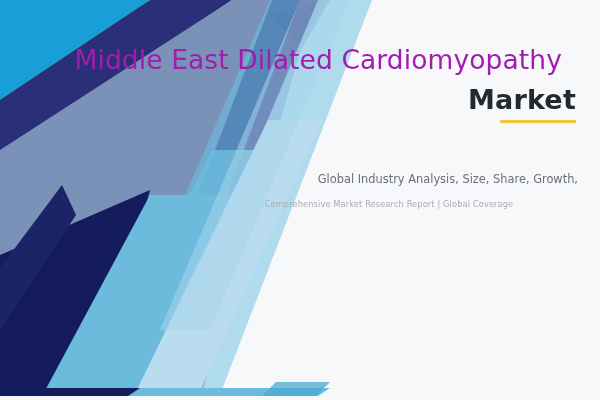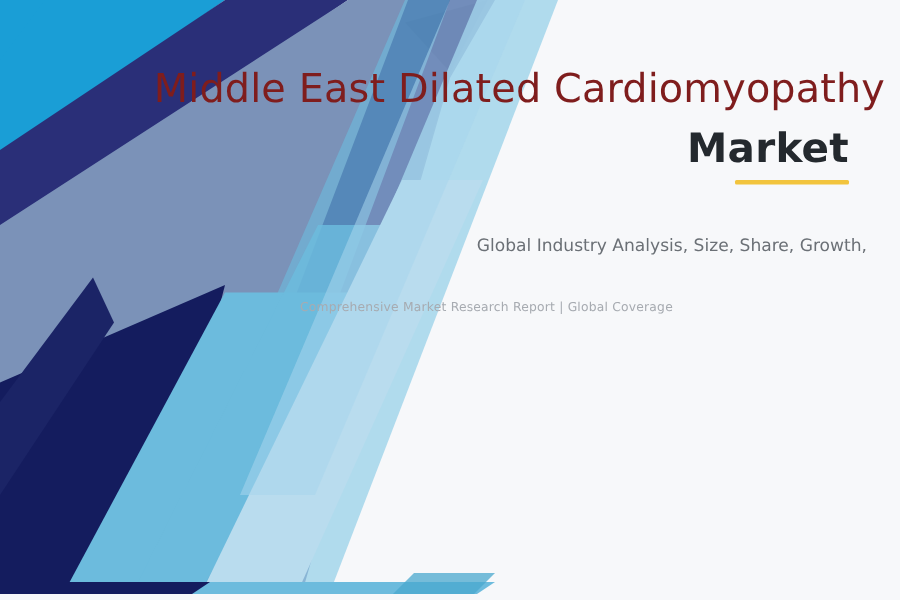--- a/index.html
+++ b/index.html
@@ -28,36 +28,36 @@
   #content {
     position: absolute;
     top: 0;
     left: 0;
     width: 600px;
     height: 400px;
   }
   .title-line {
     position: absolute;
     left: 20px;
-    right: 10px;
+    right: 38px;
     text-align: right;
     font-family: "DejaVu Sans", sans-serif;
     font-weight: 400;
     font-size: 26.5px;
     letter-spacing: 0.1px;
     line-height: 34px;
-    color: #7f1d1d;
+    color: #a21caf;
     white-space: nowrap;
   }
   #title-main { top: 43px; }
 
   #market-wrap {
     position: absolute;
     top: 84px;
-    right: 34px;
+    right: 24px;
     text-align: right;
   }
   #market-word {
     font-family: "DejaVu Sans", sans-serif;
     font-weight: 700;
     font-size: 27px;
     line-height: 32px;
     color: #24292e;
     letter-spacing: 0.2px;
     display: block;
@@ -67,36 +67,36 @@
     margin-top: 4px;
     margin-left: auto;
     width: 76px;
     height: 3px;
     background: #f2c43d;
     border-radius: 1px;
   }
 
   #subtitle {
     position: absolute;
-    top: 156px;
+    top: 172px;
     left: 200px;
     right: 22px;
     text-align: right;
     font-family: "DejaVu Sans", sans-serif;
     font-weight: 400;
     font-size: 11.4px;
     line-height: 15.5px;
     color: #6b7076;
   }
   #tagline {
     position: absolute;
     top: 199px;
     left: 200px;
     right: 22px;
-    text-align: left;
+    text-align: center;
     font-family: "DejaVu Sans", sans-serif;
     font-weight: 400;
     font-size: 8.2px;
     line-height: 11px;
     color: #a7abb1;
     letter-spacing: 0.15px;
   }
 </style>
 </head>
 <body>

